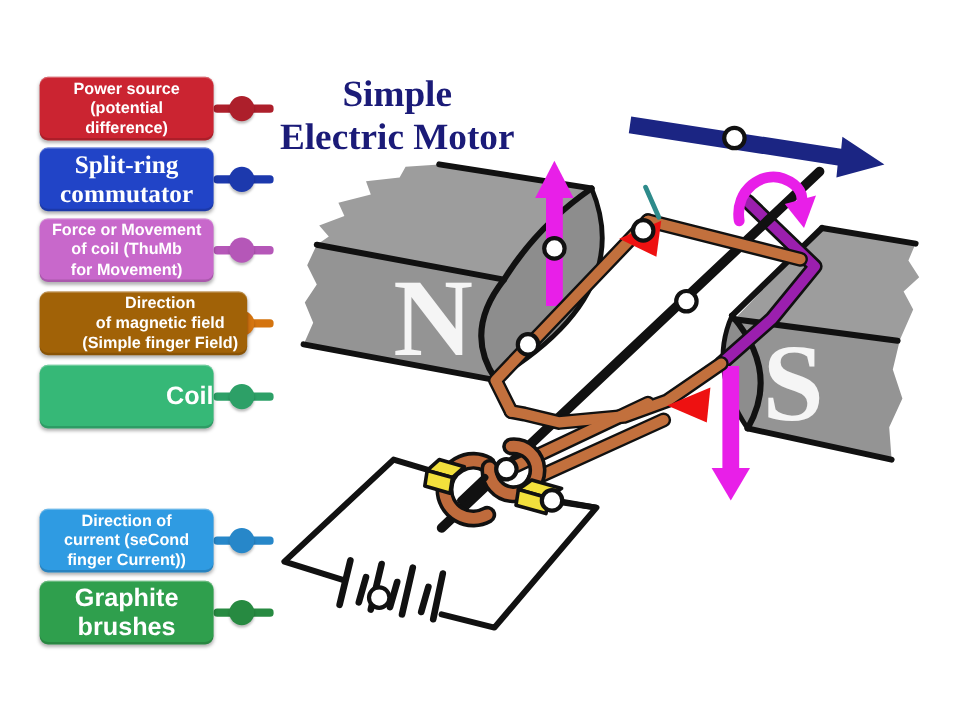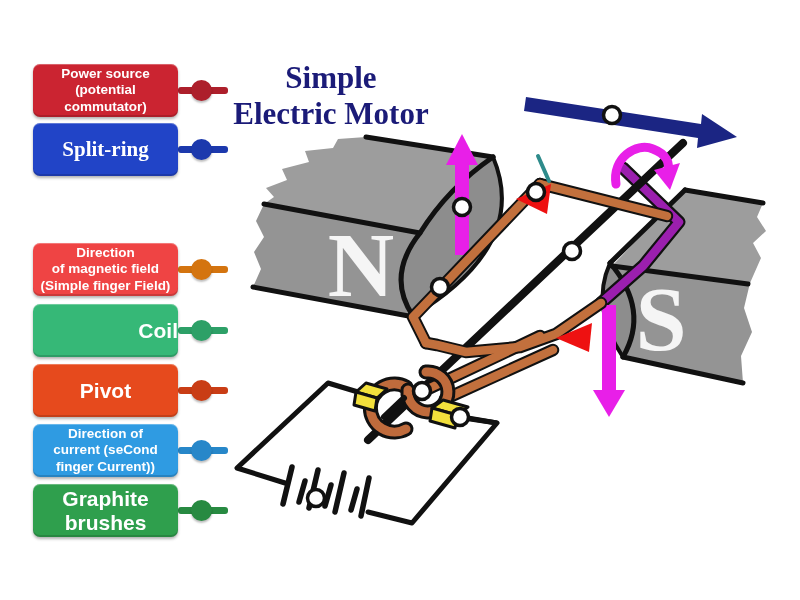--- a/index.html
+++ b/index.html
@@ -24,58 +24,61 @@
 <body>
 
 <div id="stage">
 
   <div class="label" style="top:64px">
     <div class="stem" style="background-color: rgb(173, 31, 43);"></div>
     <div class="dot" style="background-color: rgb(173, 31, 43);"></div>
     <div class="btn small" style="background-color: rgb(203, 36, 49);">
       <div>Power source</div>
       <div>(potential</div>
-      <div>commutator)</div>
+      <div>difference)</div>
     </div>
   </div>
 
   <div class="label" style="top:123px">
     <div class="stem" style="background-color: rgb(28, 57, 173);"></div>
     <div class="dot" style="background-color: rgb(28, 57, 173);"></div>
     <div class="btn large" style="background-color: rgb(33, 68, 199); font-family: Liberation Serif, serif;">
       <div>Split-ring</div>
-    </div>
-  </div>
-
+      <div>commutator</div>
+    </div>
+  </div>
+
+  <div class="label" style="top:182px">
+    <div class="stem" style="background-color: rgb(181, 87, 184);"></div>
+    <div class="dot" style="background-color: rgb(181, 87, 184);"></div>
+    <div class="btn small" style="background-color: rgb(200, 104, 203);">
+      <div>Force or Movement</div>
+      <div>of coil (ThuMb</div>
+      <div>for Movement)</div>
+    </div>
+  </div>
 
   <div class="label" style="top:243px">
     <div class="stem" style="background-color: rgb(212, 116, 15);"></div>
     <div class="dot" style="background-color: rgb(212, 116, 15);"></div>
-    <div class="btn small" style="background-color: #ef4444;">
+    <div class="btn small" style="background-color: #a16207; padding-left: 28px;">
       <div>Direction</div>
       <div>of magnetic field</div>
       <div>(Simple finger Field)</div>
     </div>
   </div>
 
   <div class="label" style="top:304px">
     <div class="stem" style="background-color: rgb(45, 160, 103);"></div>
     <div class="dot" style="background-color: rgb(45, 160, 103);"></div>
     <div class="btn large" style="background-color: rgb(54, 184, 119); align-items: flex-end;">
       <div>Coil</div>
     </div>
   </div>
 
-  <div class="label" style="top:364px">
-    <div class="stem" style="background-color: rgb(201, 61, 21);"></div>
-    <div class="dot" style="background-color: rgb(201, 61, 21);"></div>
-    <div class="btn large" style="background-color: rgb(230, 74, 29);">
-      <div>Pivot</div>
-    </div>
-  </div>
 
   <div class="label" style="top:424px">
     <div class="stem" style="background-color: rgb(39, 135, 201);"></div>
     <div class="dot" style="background-color: rgb(39, 135, 201);"></div>
     <div class="btn small" style="background-color: rgb(47, 155, 226);">
       <div>Direction of</div>
       <div>current (seCond</div>
       <div>finger Current))</div>
     </div>
   </div>

